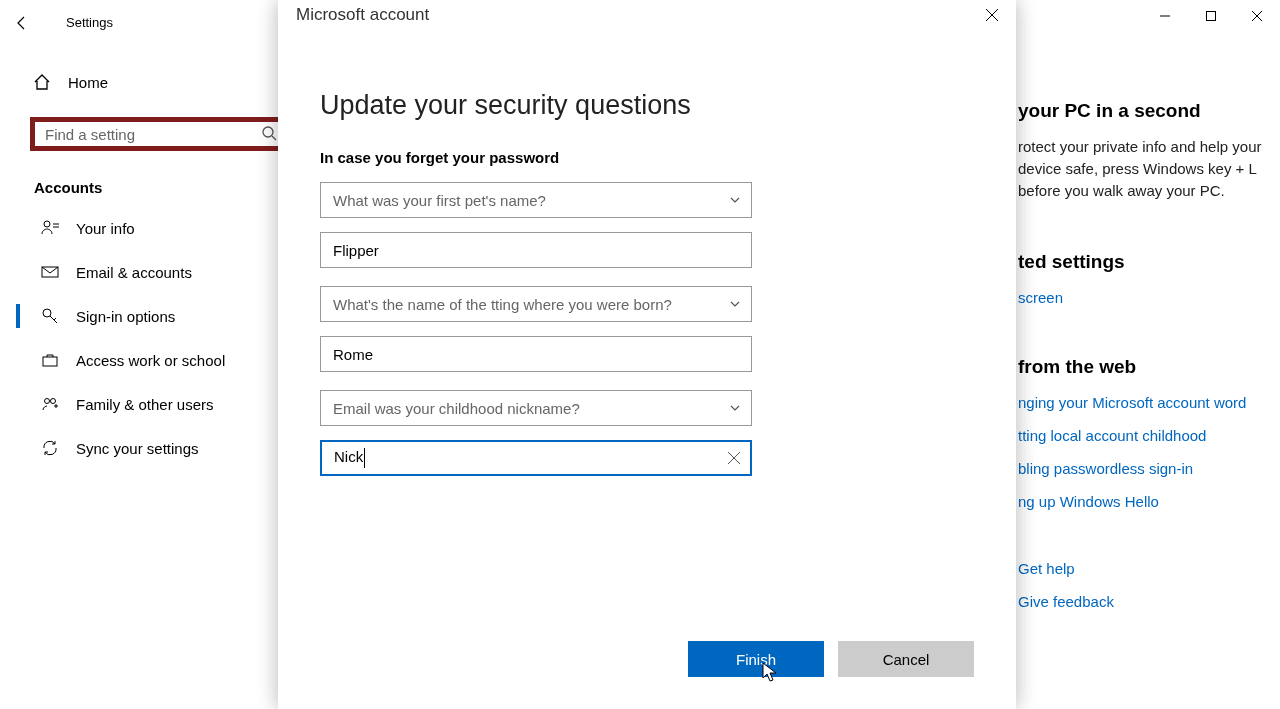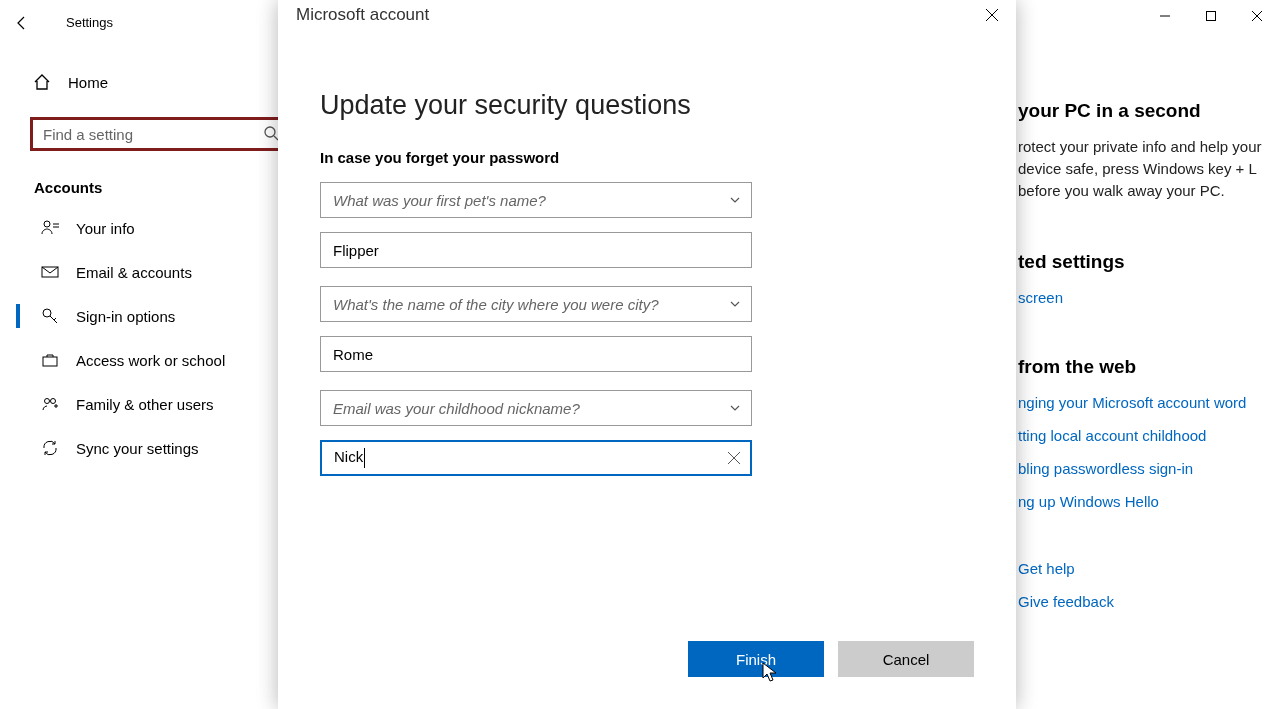--- a/index.html
+++ b/index.html
@@ -5,39 +5,39 @@
   * { box-sizing: border-box; margin: 0; padding: 0; }
   html, body { width: 1280px; height: 709px; font-family: "Segoe UI", Arial, sans-serif; overflow: hidden; background: #fff; }
   .settings-window { position: absolute; top: 0; left: 0; width: 1280px; height: 538px; background: #fff; }
   .settings-header { height: 45px; display: flex; align-items: center; }
   .back-btn { width: 44px; height: 45px; display: flex; align-items: center; justify-content: center; color: #000; }
   .settings-title { font-size: 13px; color: #000; margin-left: 22px; }
   .win-controls { position: absolute; top: 0; right: 0; display: flex; }
   .win-btn { width: 46px; height: 32px; display: flex; align-items: center; justify-content: center; color: #000; }
   .settings-left { position: absolute; left: 16px; top: 45px; width: 290px; }
   .home-link { display: flex; align-items: center; height: 42px; padding-left: 16px; margin-top: 16px; font-size: 15px; gap: 16px; }
-  .search-box { margin: 14px 14px 0 14px; border: 3px solid #7f1d1d; height: 34px; display: flex; align-items: center; padding: 0 10px; font-size: 15px; color: #666; justify-content: space-between; }
+  .search-box { margin: 14px 14px 0 14px; border: 5px solid #7f1d1d; height: 34px; display: flex; align-items: center; padding: 0 10px; font-size: 15px; color: #666; justify-content: space-between; }
   .section-title { font-size: 15px; font-weight: 600; margin: 28px 0 10px 18px; }
   .nav-item { display: flex; align-items: center; height: 44px; padding-left: 24px; gap: 16px; font-size: 15px; position: relative; }
   .nav-item .blue-bar { position: absolute; left: 0; top: 10px; bottom: 10px; width: 4px; background: #0067c0; display: none; }
   .nav-item.active .blue-bar { display: block; }
   .settings-right { position: absolute; left: 1018px; top: 100px; width: 252px; }
   .lock-title { font-size: 19px; font-weight: 600; margin-bottom: 14px; color: #000; }
   .lock-text { font-size: 15px; color: #222; line-height: 1.45; }
   .subhead { font-size: 19px; font-weight: 600; margin-top: 50px; color: #000; }
   .link { color: #0067c0; font-size: 15px; margin-top: 16px; display: block; }
   .dialog-backdrop { position: absolute; top: 0; left: 0; right: 0; bottom: 0; }
   .dialog { position: absolute; left: 278px; top: 0; width: 738px; height: 709px; background: #fff; box-shadow: -2px 0 20px rgba(0,0,0,0.15), 2px 0 20px rgba(0,0,0,0.15); }
   .dialog-header { height: 30px; display: flex; align-items: center; padding: 0 14px 0 18px; }
   .dialog-title { font-size: 17px; color: #333; }
   .dialog-close { margin-left: auto; width: 20px; height: 20px; display: flex; align-items: center; justify-content: center; }
   .dialog-body { padding: 60px 42px 0 42px; }
   .dialog-h1 { font-size: 27px; font-weight: 400; color: #222; }
   .dialog-sub { font-size: 15px; font-weight: 600; margin-top: 28px; margin-bottom: 16px; }
-  .select { width: 432px; height: 36px; border: 1px solid #999; display: flex; align-items: center; padding: 0 10px 0 12px; font-size: 15px; color: #666; justify-content: space-between; margin-bottom: 14px; font-style: italic; }
+  .select { width: 432px; height: 36px; border: 1px solid #999; display: flex; align-items: center; padding: 0 10px 0 12px; font-size: 15px; color: #666; justify-content: space-between; margin-bottom: 14px; }
   .input { width: 432px; height: 36px; border: 1px solid #999; display: flex; align-items: center; padding: 0 10px 0 12px; font-size: 15px; color: #000; margin-bottom: 18px; }
   .input.focused { border: 2px solid #0067c0; justify-content: space-between; }
   .cursor { display: inline-block; width: 1px; height: 20px; background: #000; vertical-align: middle; margin-left: 1px; }
   .dialog-buttons { position: absolute; bottom: 32px; right: 42px; display: flex; gap: 14px; }
   .btn { width: 136px; height: 36px; font-size: 15px; display: flex; align-items: center; justify-content: center; }
   .btn-primary { background: #0067c0; color: #fff; border: 1px solid #0067c0; }
   .btn-secondary { background: #ccc; color: #000; border: none; }
   .chevron { color: #555; }
   .clear-x { color: #555; }
   .icon { width: 20px; display: inline-flex; justify-content: center; }
@@ -197,21 +197,21 @@
         <span>What was your first pet's name?</span>
         <span class="chevron"><svg width="12" height="12" viewBox="0 0 12 12">
               <path d="M2 4 L6 8 L10 4" stroke="#555" fill="none" stroke-width="1.2"></path>
             </svg></span>
       </div>
       <div class="input">
         <span>Flipper</span>
       </div>
 
       <div class="select">
-        <span>What's the name of the city where you were city?</span>
+        <span>What's the name of the tting where you were born?</span>
         <span class="chevron"><svg width="12" height="12" viewBox="0 0 12 12">
               <path d="M2 4 L6 8 L10 4" stroke="#555" fill="none" stroke-width="1.2"></path>
             </svg></span>
       </div>
       <div class="input">
         <span>Rome</span>
       </div>
 
       <div class="select">
         <span>Email was your childhood nickname?</span>

